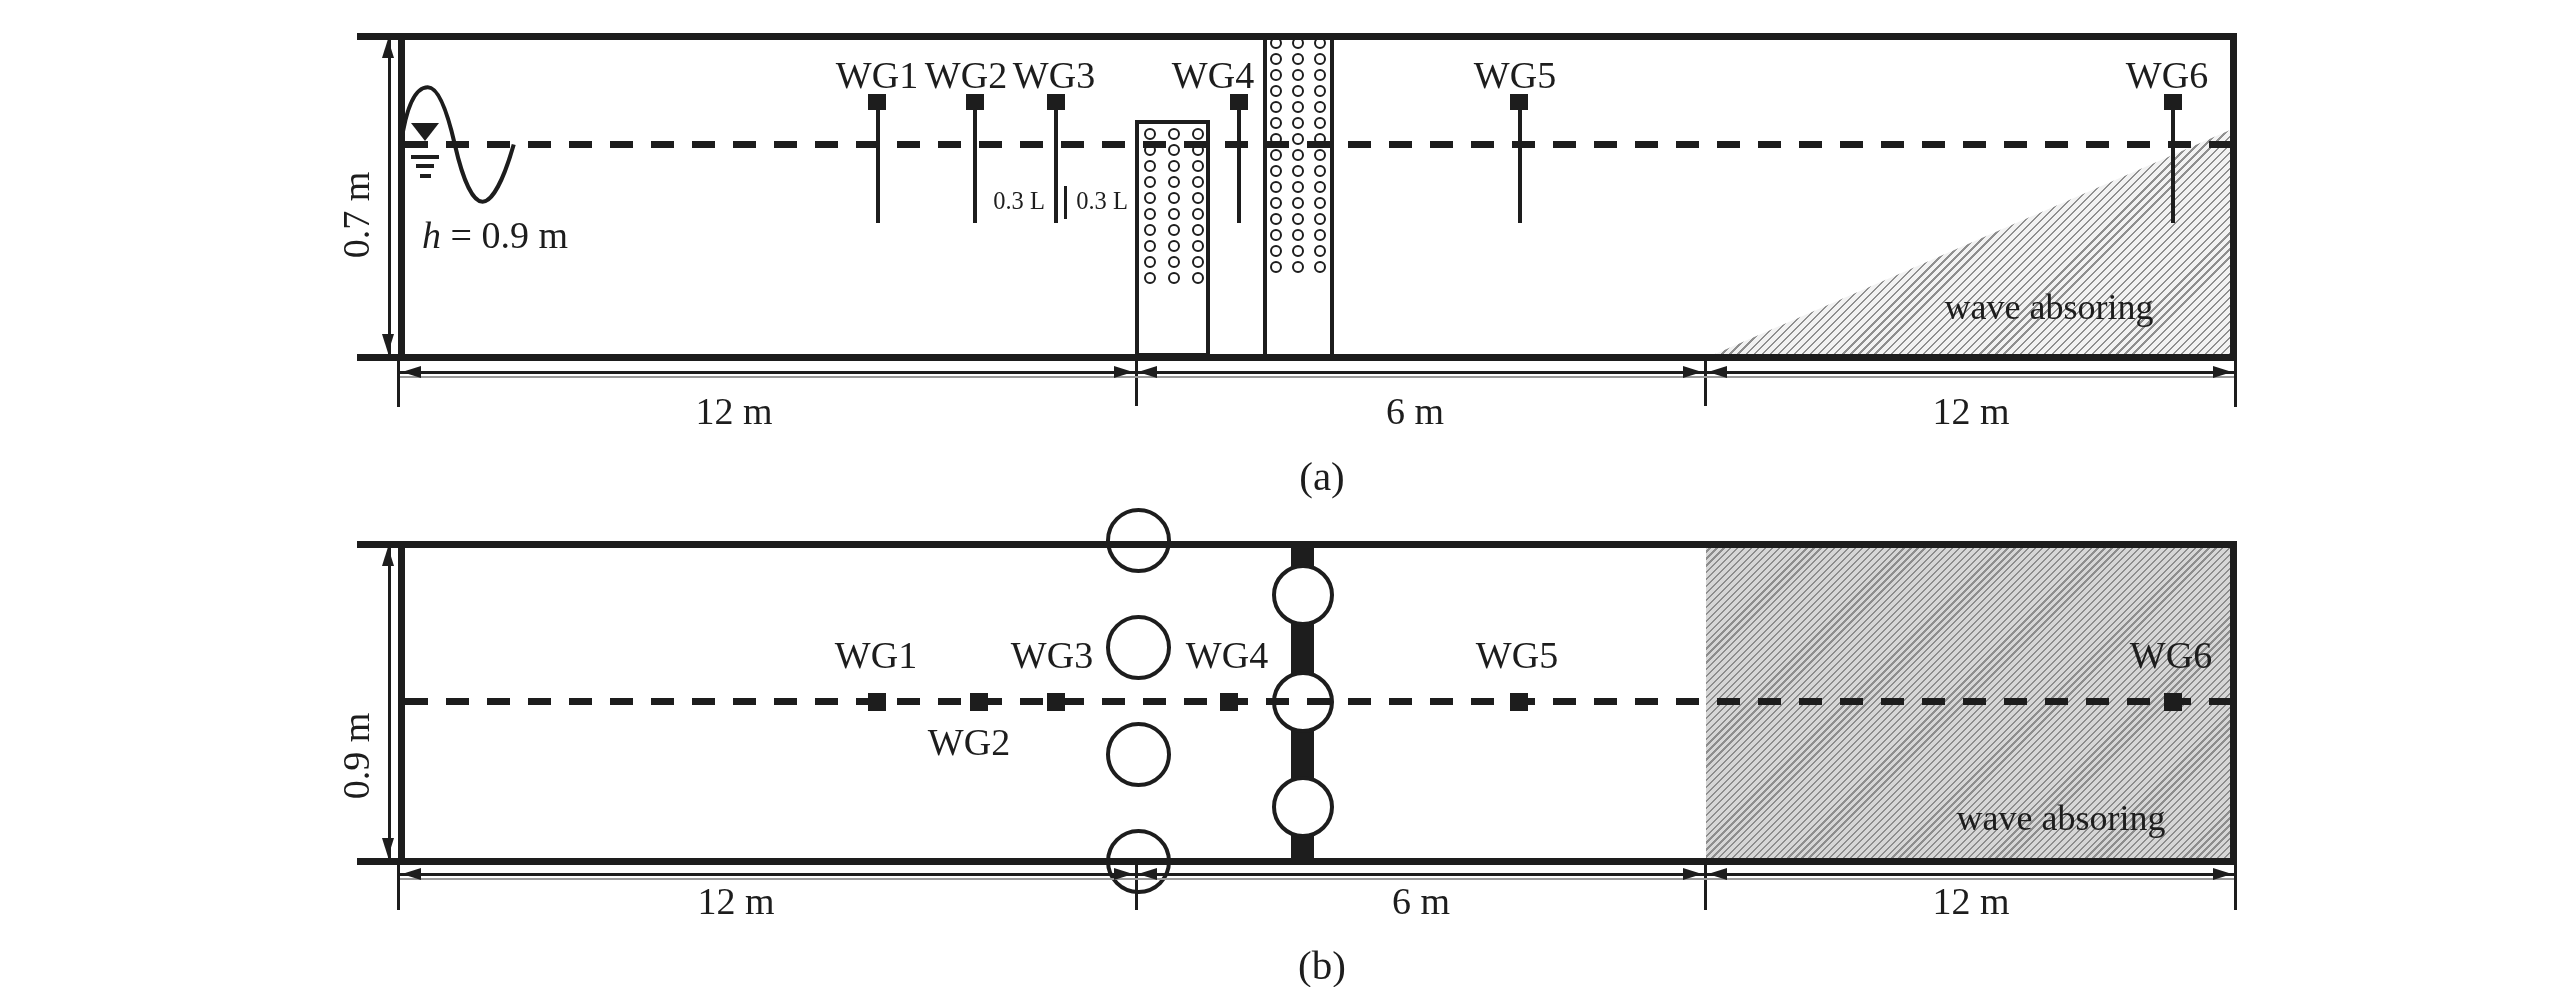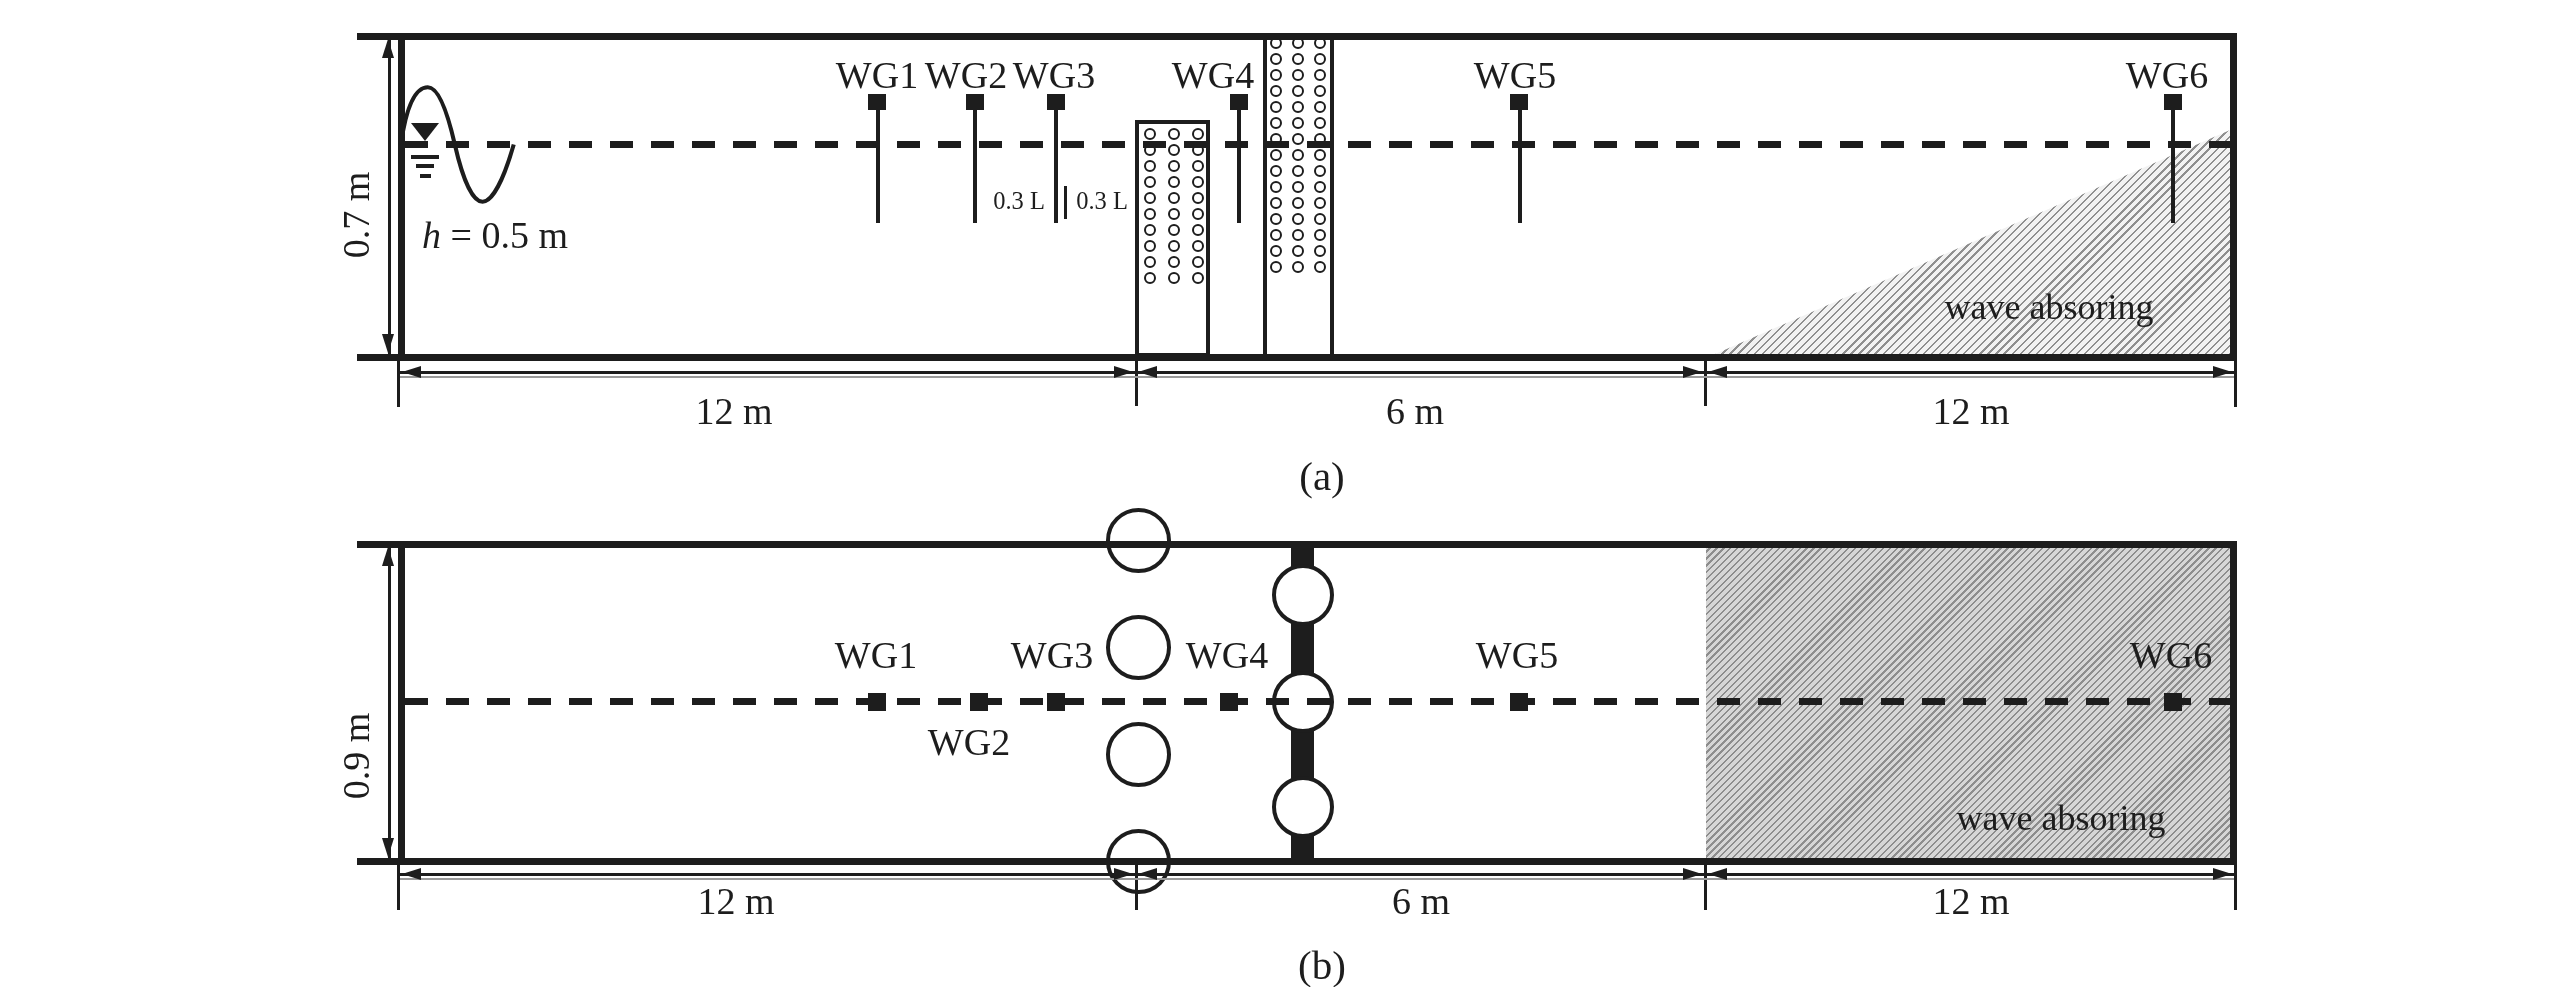--- a/index.html
+++ b/index.html
@@ -67,21 +67,21 @@
 
     <svg class="abs" style="left:391px;top:79px;z-index:6;" width="135" height="131" viewBox="0 0 165 160">
       <path d="M 12 80 C 20 24, 33 10, 45 10 C 57 10, 68 36, 78 80 C 88 124, 100 150, 112 150 C 124 150, 138 122, 150 80" fill="none" stroke="#1d1d1d" stroke-width="5"></path>
     </svg>
 
     <div class="wavesym" style="left:411px;top:123px;"></div>
     <div class="gline" style="left:411px;top:155px;width:28px;"></div>
     <div class="gline" style="left:416px;top:164px;width:18px;"></div>
     <div class="gline" style="left:420px;top:174px;width:10.6px;"></div>
 
-    <div class="lbl" style="left:495px;top:216px;"><i>h</i><span> = 0.5 m</span></div>
+    <div class="lbl" style="left:495px;top:216px;"><i>h</i><span> = 0.9 m</span></div>
 
     <div class="lbl" style="left:877px;top:56px;">WG1</div>
     <div class="lbl" style="left:966px;top:56px;">WG2</div>
     <div class="lbl" style="left:1054px;top:56px;">WG3</div>
     <div class="lbl" style="left:1213px;top:56px;">WG4</div>
     <div class="lbl" style="left:1515px;top:56px;">WG5</div>
     <div class="lbl" style="left:2167px;top:56px;">WG6</div>
 
     <div class="marker" style="left:868px;top:94px;height:16.4px;"></div>
     <div class="stick" style="left:876px;top:110px;height:113px;"></div>

